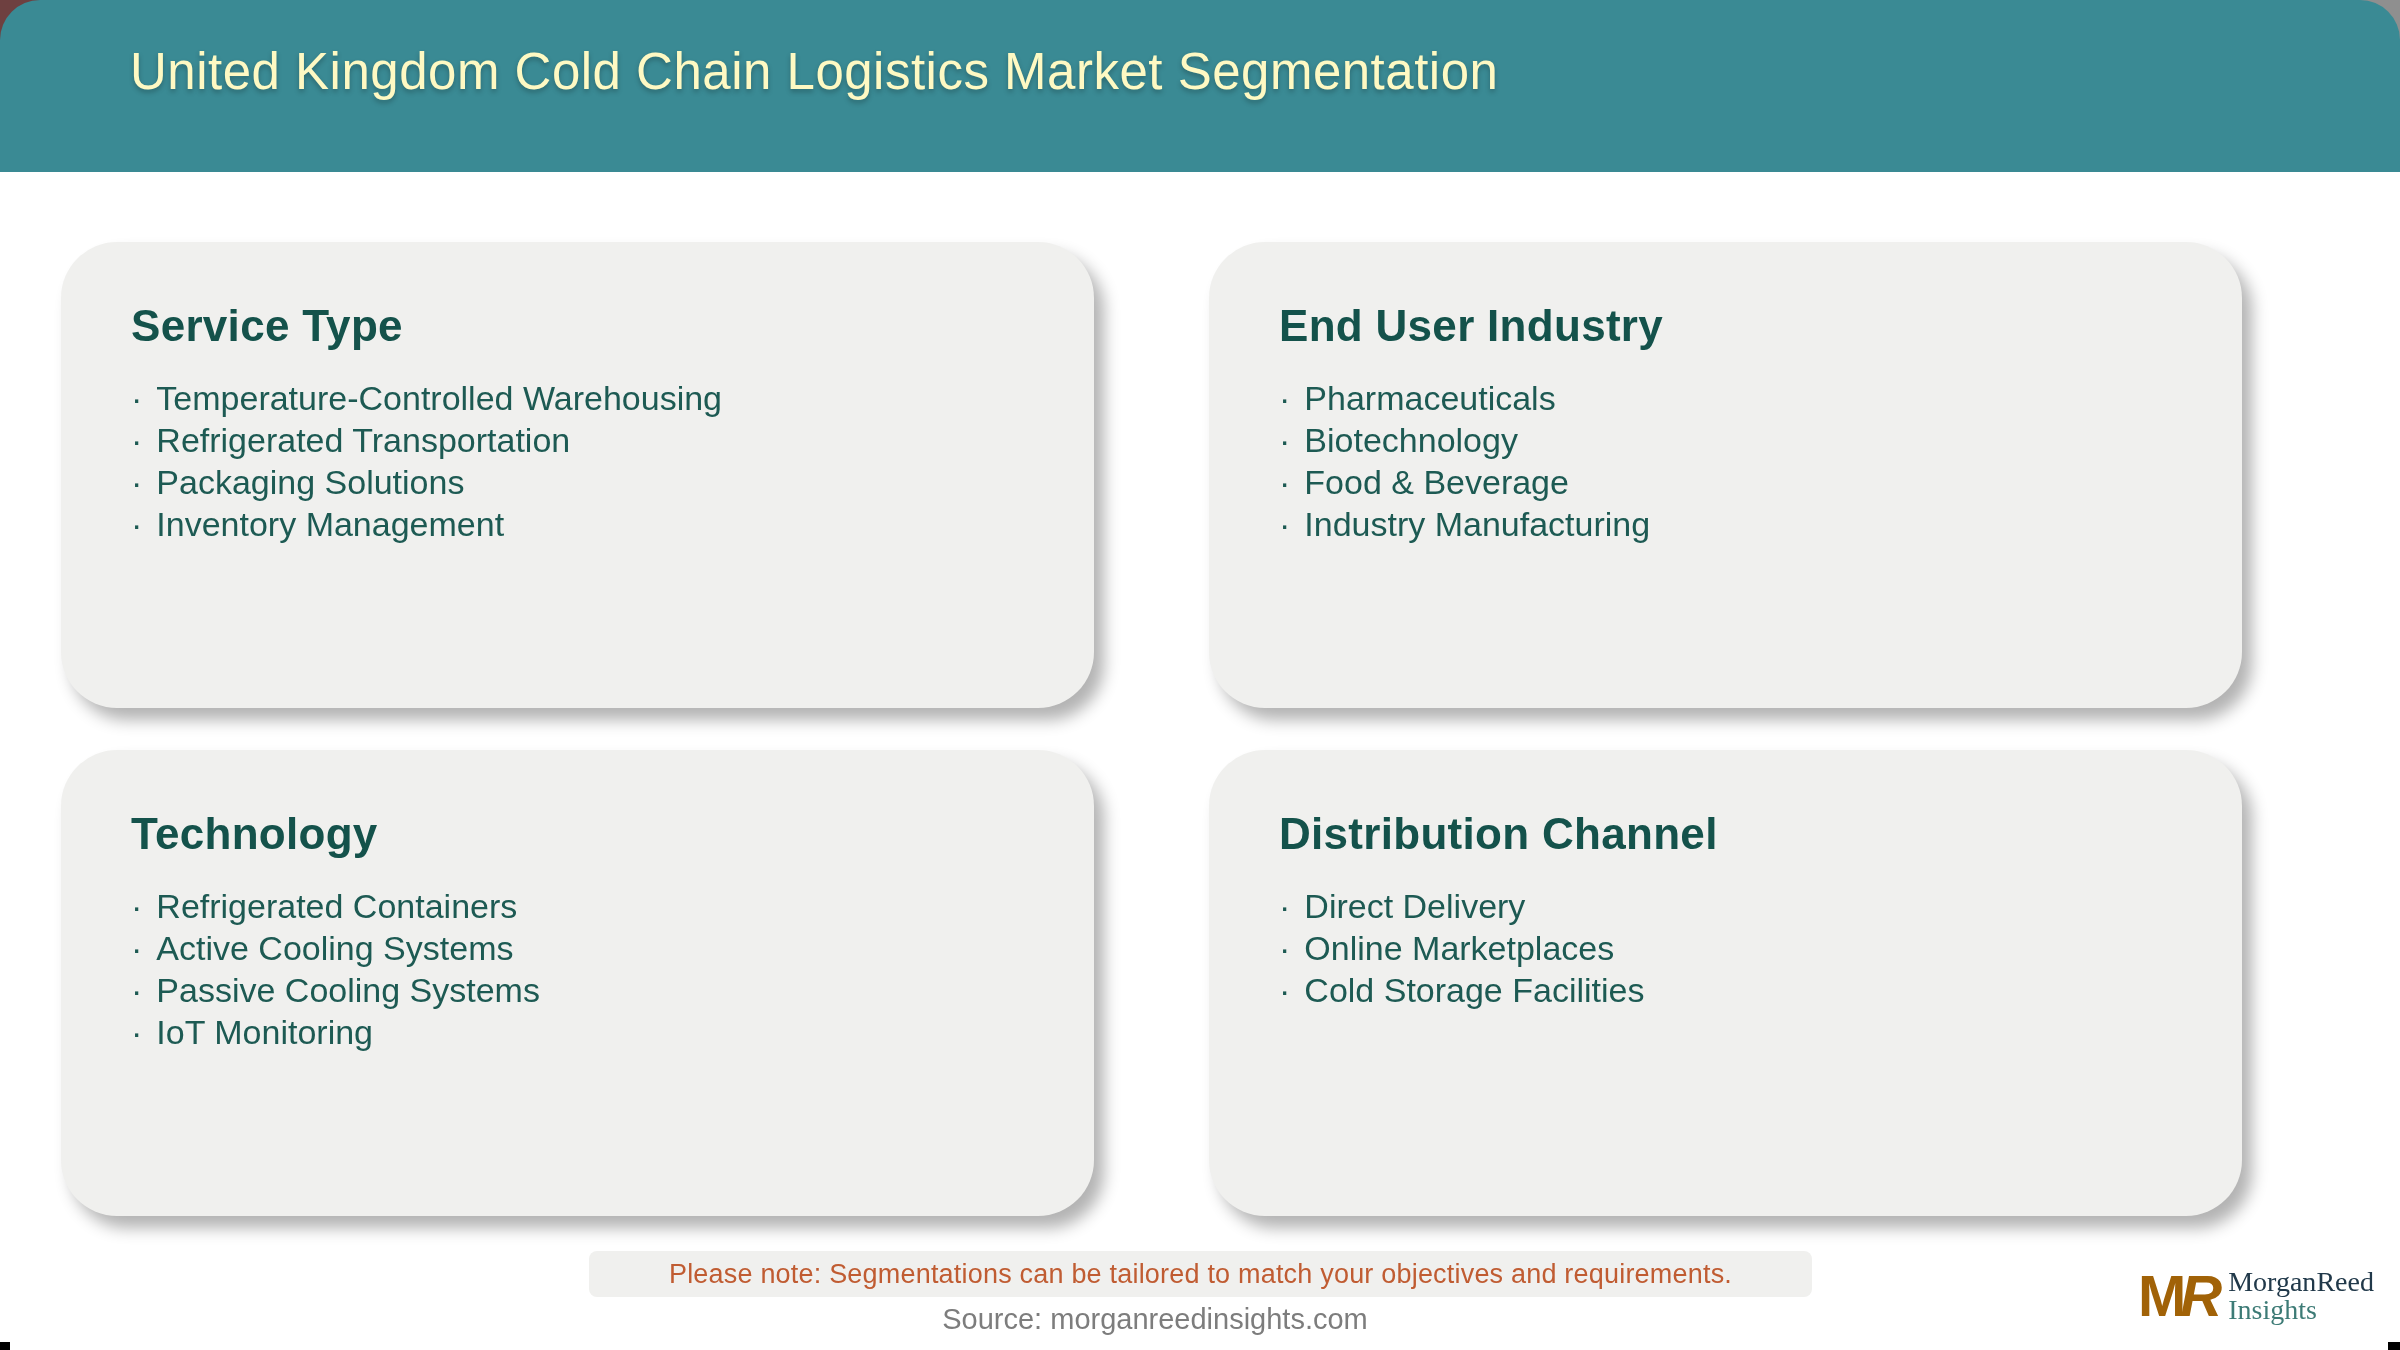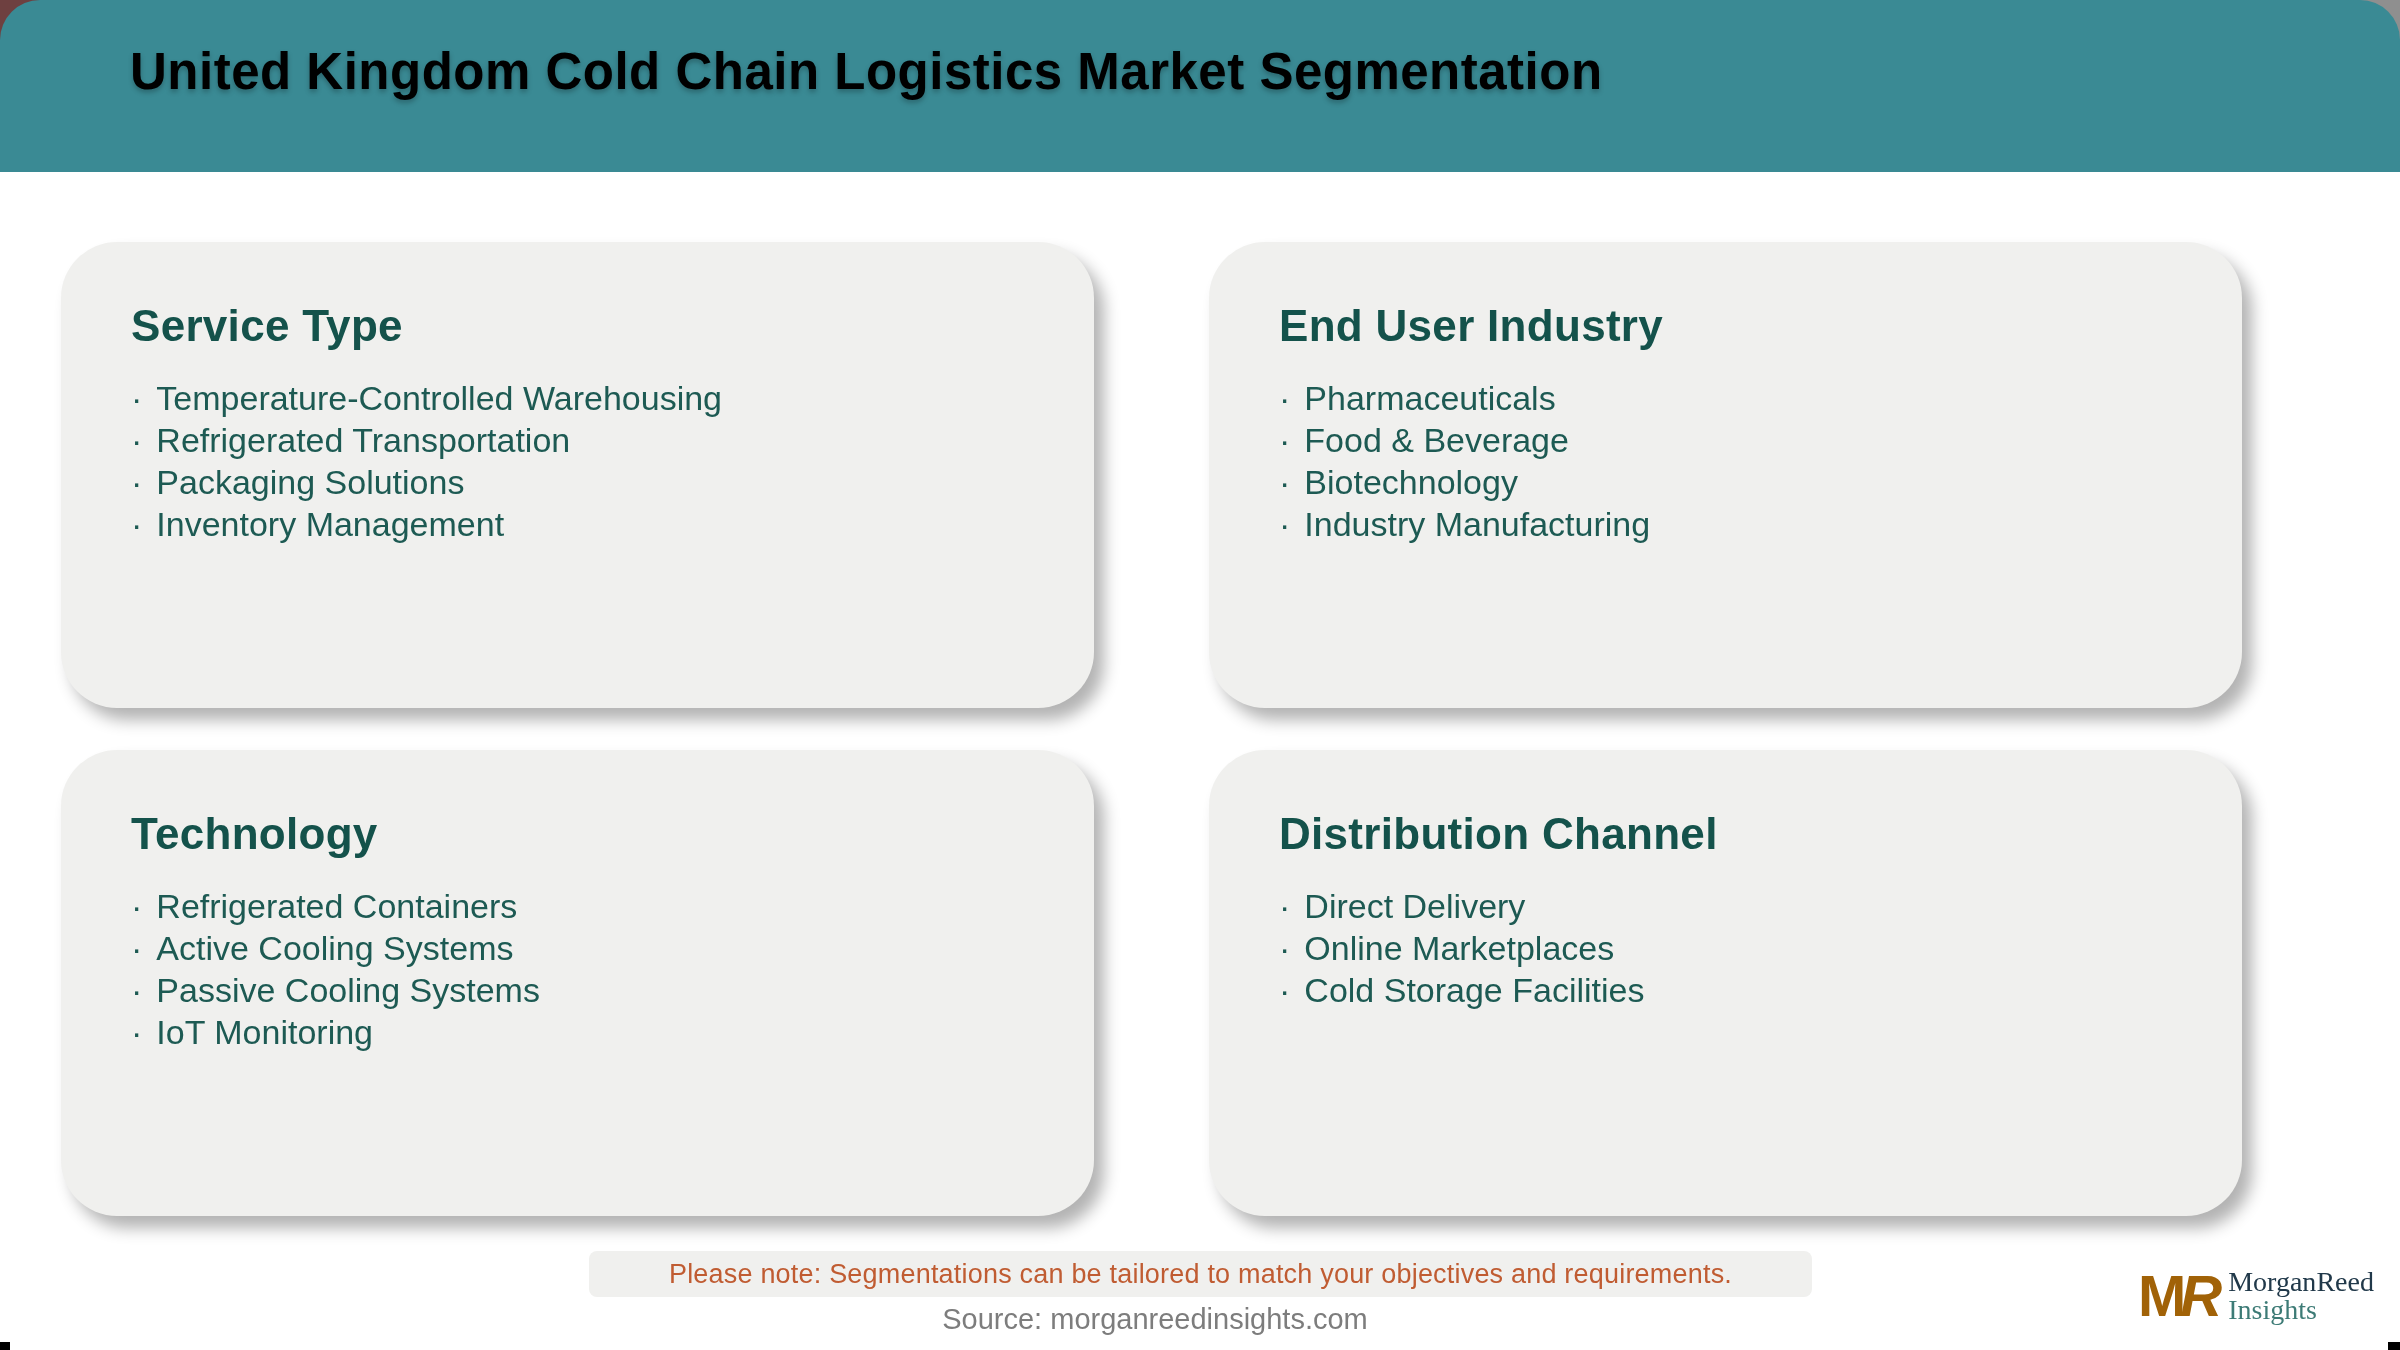--- a/index.html
+++ b/index.html
@@ -14,21 +14,21 @@
   .corner-sliver.right { right: 0; background: #8f8f8f; }
 
   
   .header {
     position: absolute; top: 0; left: 0; width: 2400px; height: 172px;
     background: #3a8a94; z-index: 1;
     border-top-left-radius: 40px; border-top-right-radius: 40px;
   }
   .header h1 {
     position: absolute; left: 130px; top: 42px;
-    color: #000000; font-size: 51px; font-weight: bold; letter-spacing: 0.5px;
+    color: #fef9c3; font-size: 51px; font-weight: normal; letter-spacing: 0.5px;
     text-shadow: 0 3px 5px rgba(0,0,0,0.25);
   }
 
   
   .card {
     position: absolute; width: 1033px; height: 466px;
     background: #f0f0ee; border-radius: 56px;
     box-shadow: 10px 12px 16px rgba(0,0,0,0.30);
     padding: 59px 70px 0 70px; z-index: 1;
   }
@@ -98,22 +98,22 @@
       <li>Refrigerated Transportation</li>
       <li>Packaging Solutions</li>
       <li>Inventory Management</li>
     </ul>
   </div>
 
   <div class="card c2">
     <h2>End User Industry</h2>
     <ul>
       <li>Pharmaceuticals</li>
+      <li>Biotechnology</li>
       <li>Food &amp; Beverage</li>
-      <li>Biotechnology</li>
       <li>Industry Manufacturing</li>
     </ul>
   </div>
 
   <div class="card c3">
     <h2>Technology</h2>
     <ul>
       <li>Refrigerated Containers</li>
       <li>Active Cooling Systems</li>
       <li>Passive Cooling Systems</li>

